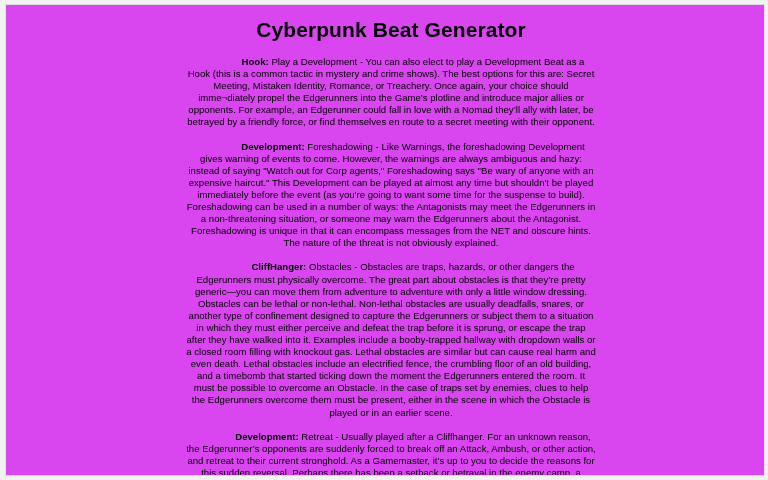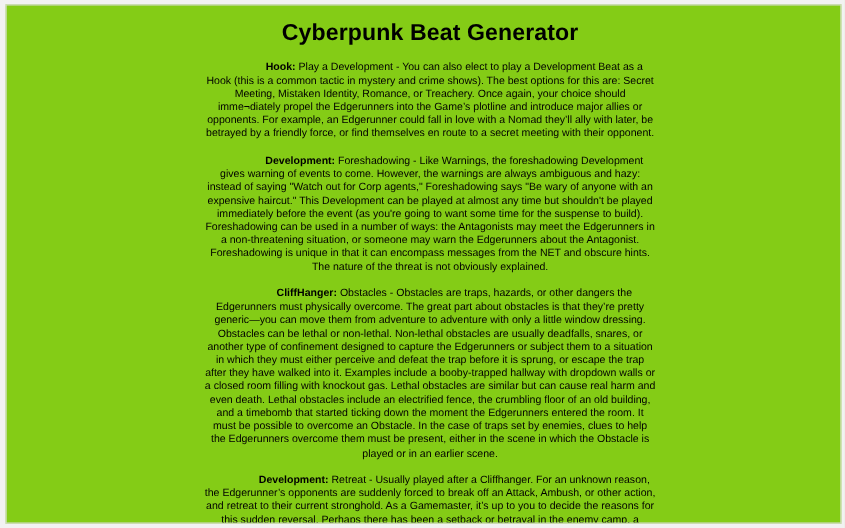--- a/index.html
+++ b/index.html
@@ -9,21 +9,21 @@
       height: 480px;
       overflow: hidden;
       background: #f2f2f2;
     }
     .viewport {
       position: absolute;
       left: 5px;
       top: 4px;
       width: 758px;
       height: 470px;
-      background: #84cc16;
+      background: #d946ef;
       border-top: 1px solid #dcdcdc;
       border-left: 1px solid #e4e4e4;
       border-right: 1px solid #e4e4e4;
       border-bottom: 1px solid #dcdcdc;
       overflow: hidden;
     }
     .content {
       position: absolute;
       left: 180px;
       top: 0;

